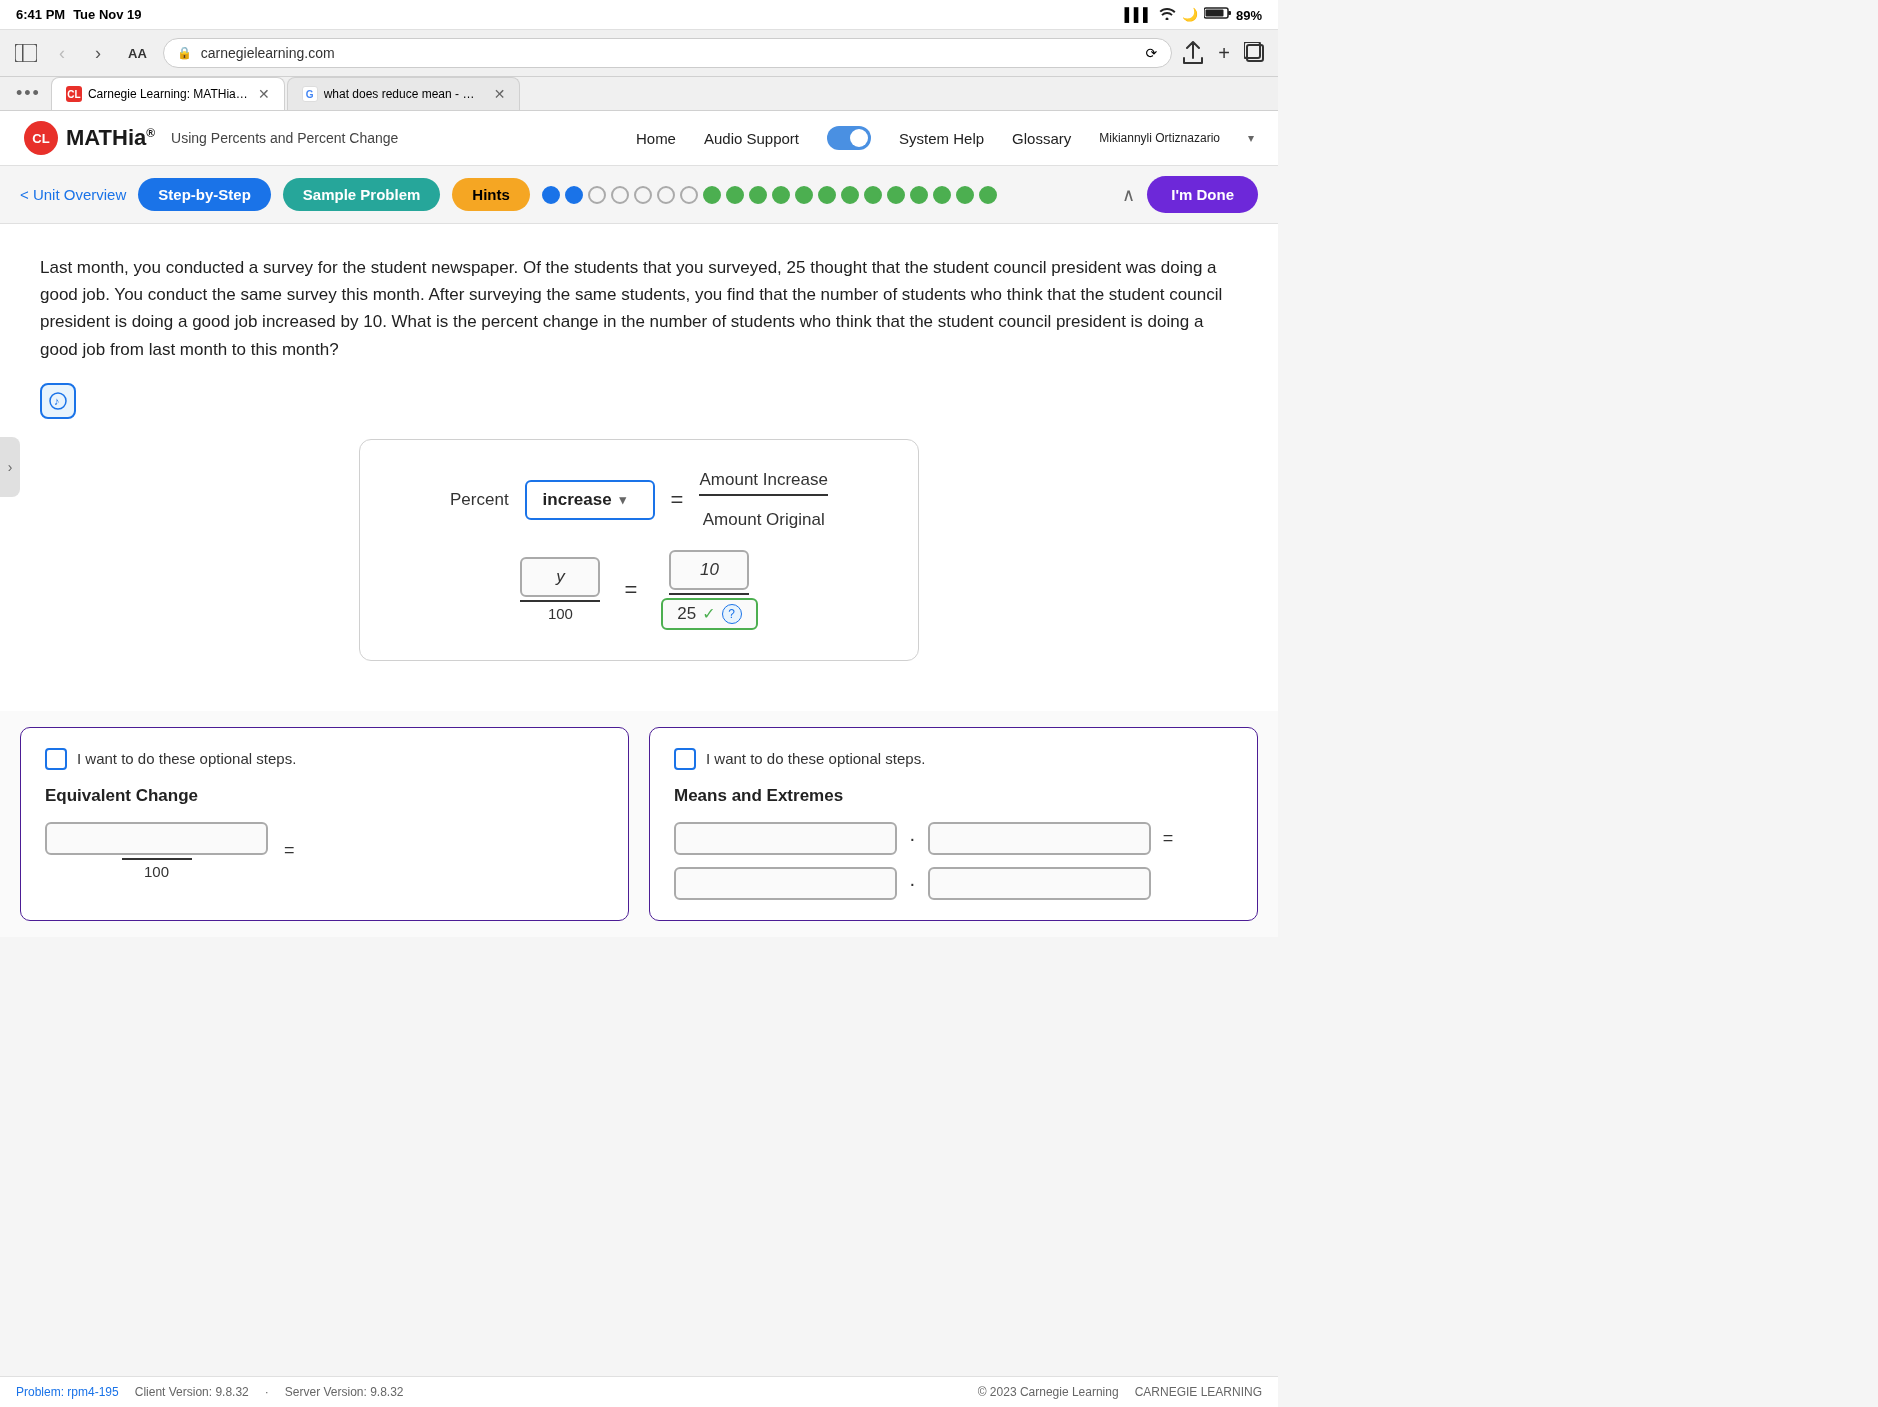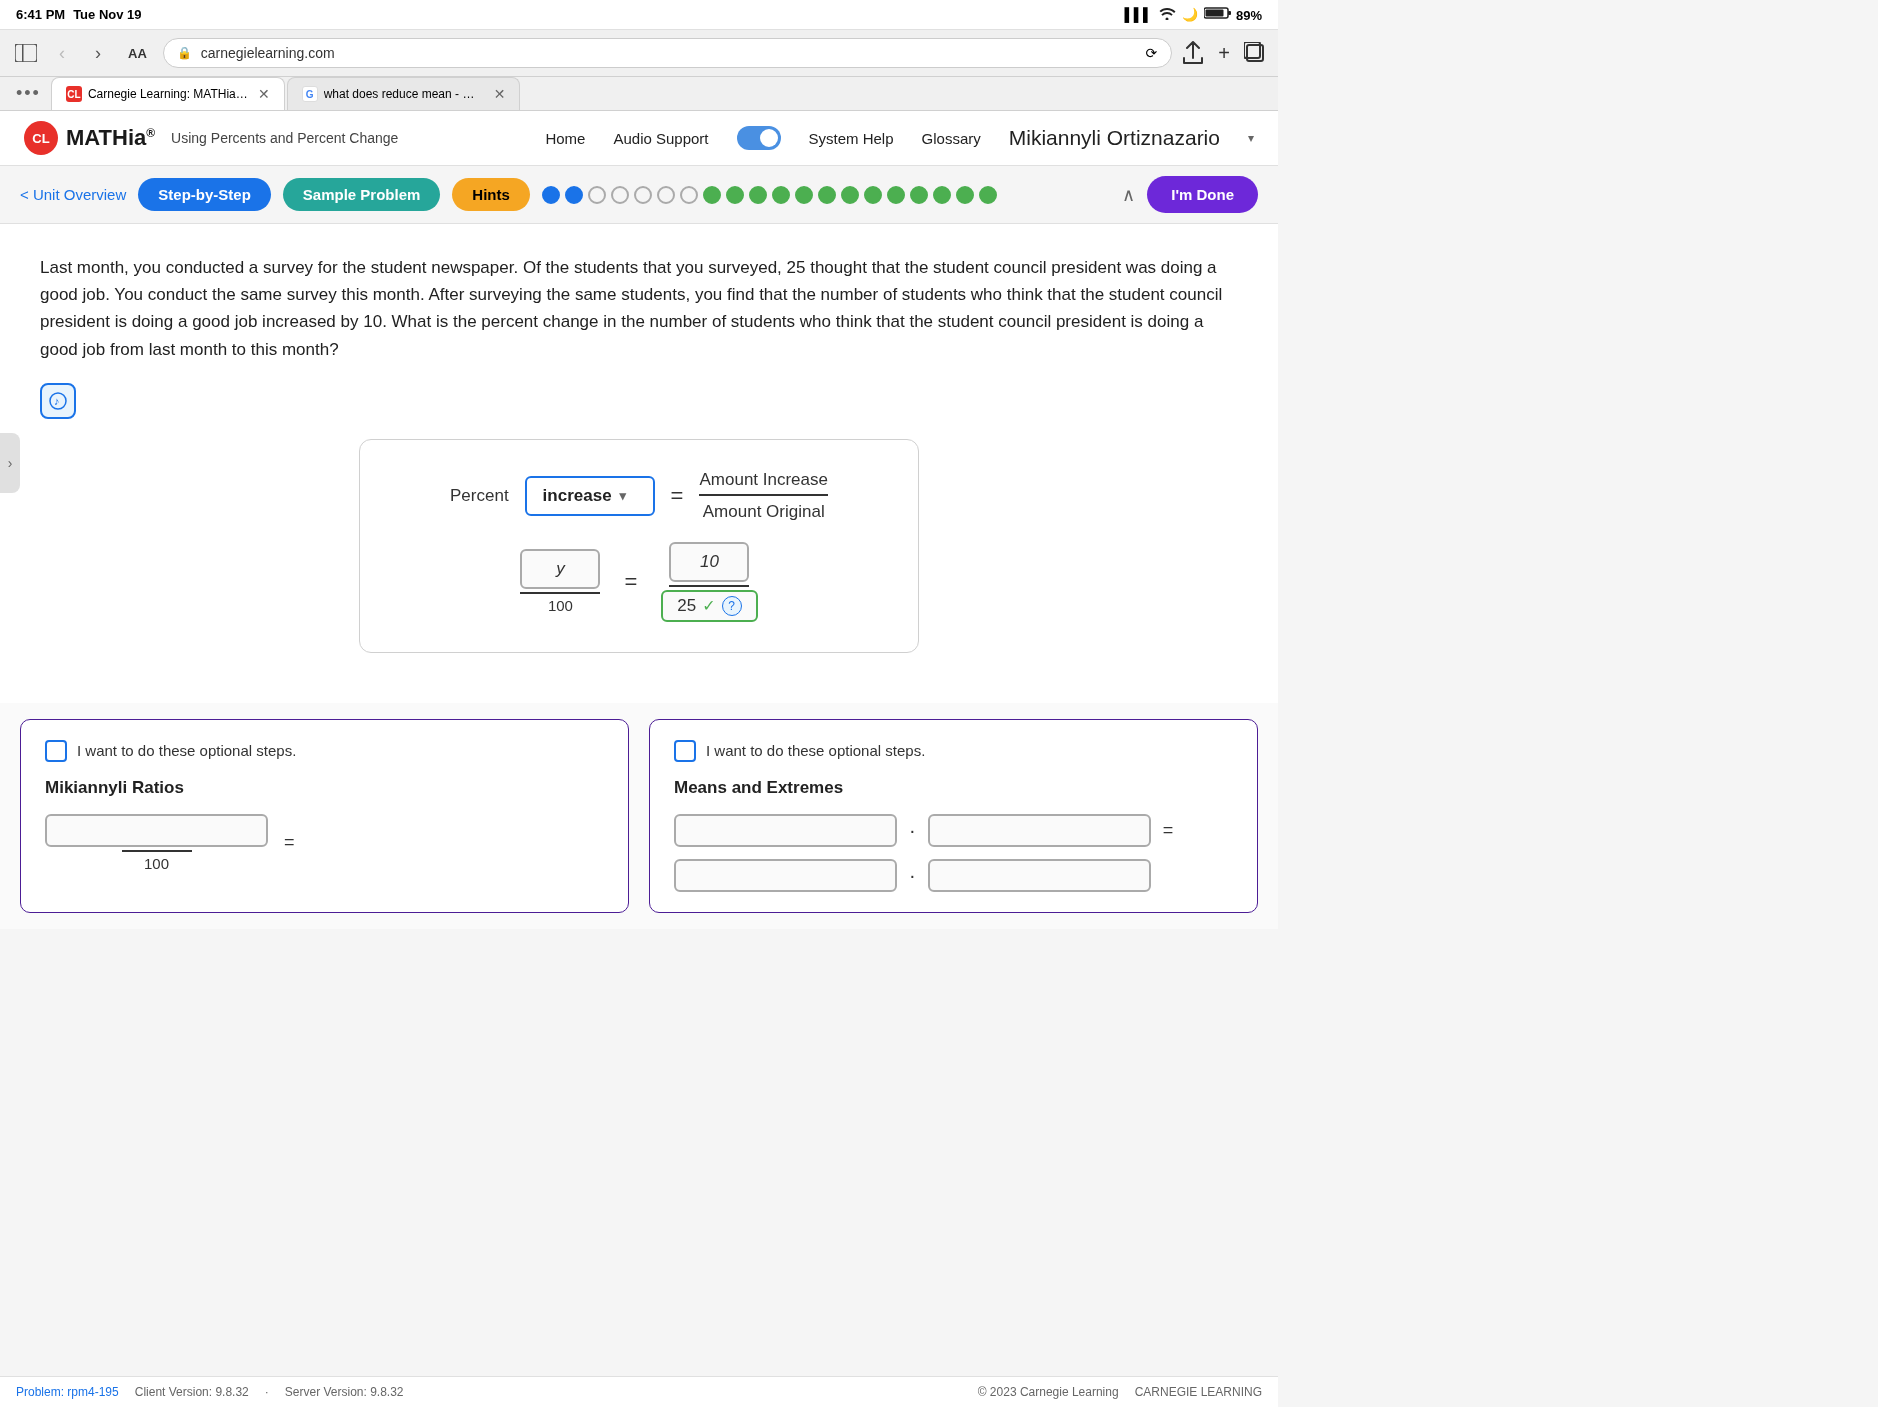--- a/index.html
+++ b/index.html
@@ -154,21 +154,21 @@
     .toggle-switch.on { background: #4a90e2; }
     .toggle-knob {
       position: absolute;
       top: 3px;
       width: 18px; height: 18px;
       background: #fff;
       border-radius: 50%;
       transition: left 0.2s;
     }
     .toggle-switch.on .toggle-knob { left: 23px; }
-    .user-name { font-size: 21px; color: #222; text-align: center; }
+    .user-name { font-size: 12px; color: #222; text-align: center; }
     .user-chevron { font-size: 12px; color: #666; }
 
     
     .toolbar {
       background: #f5f5f5;
       display: flex;
       align-items: center;
       padding: 10px 20px;
       gap: 12px;
       border-bottom: 1px solid #e0e0e0;
@@ -329,20 +329,21 @@
       padding-bottom: 4px;
       border-bottom: 2px solid #333;
       text-align: center;
       min-width: 120px;
     }
     .fraction-den {
       font-size: 17px;
       color: #333;
       padding-top: 4px;
       text-align: center;
+      margin-top: 8px;
     }
 
     .equation-row2 {
       display: flex;
       align-items: center;
       justify-content: center;
       gap: 24px;
     }
     .input-box {
       border: 2px solid #aaa;
@@ -674,21 +675,21 @@
   </div>
 </div>
 
 <div class="optional-sections">
 
   <div class="optional-card">
     <div class="optional-header">
       <div class="opt-checkbox"></div>
       <span class="optional-label">I want to do these optional steps.</span>
     </div>
-    <div class="section-title">Mikiannyli Ratios</div>
+    <div class="section-title">Equivalent Change</div>
     <div class="equiv-ratio-area">
       <div class="small-frac">
         <input class="small-input" value="" style="">
         <div class="small-bar"></div>
         <span class="small-num-text">100</span>
       </div>
       <span class="small-eq">=</span>
     </div>
   </div>
 

